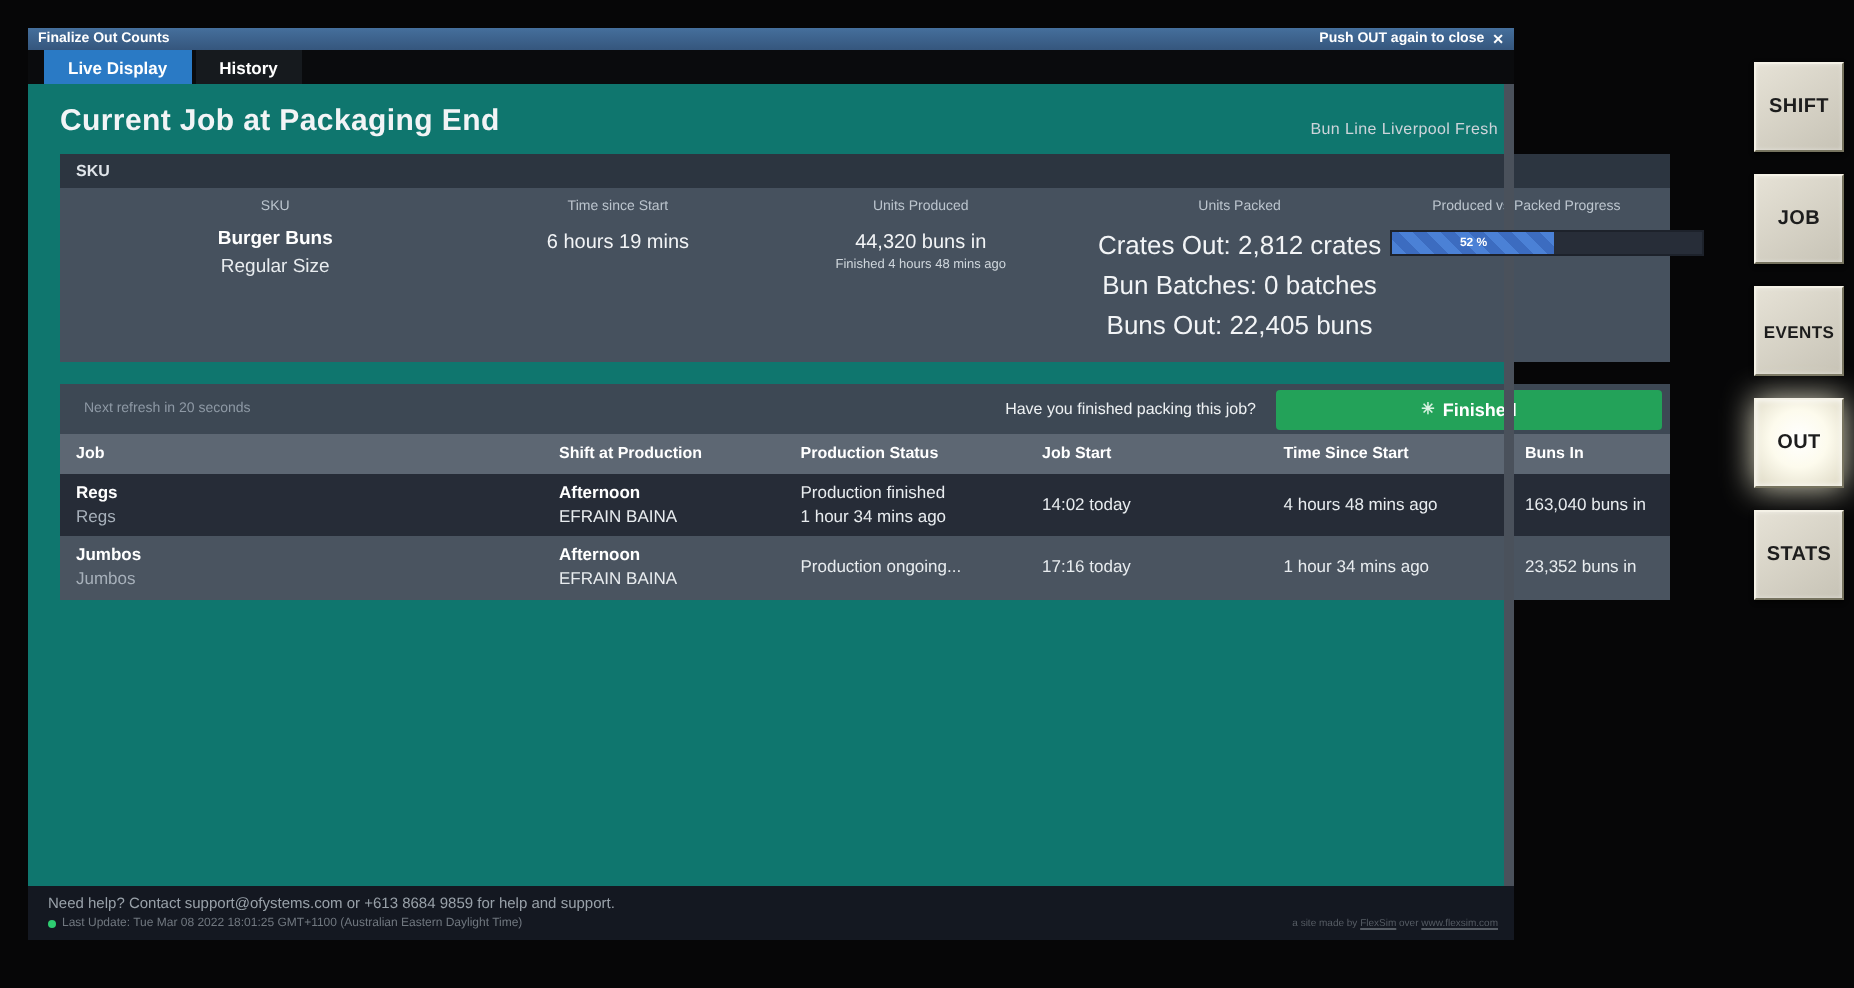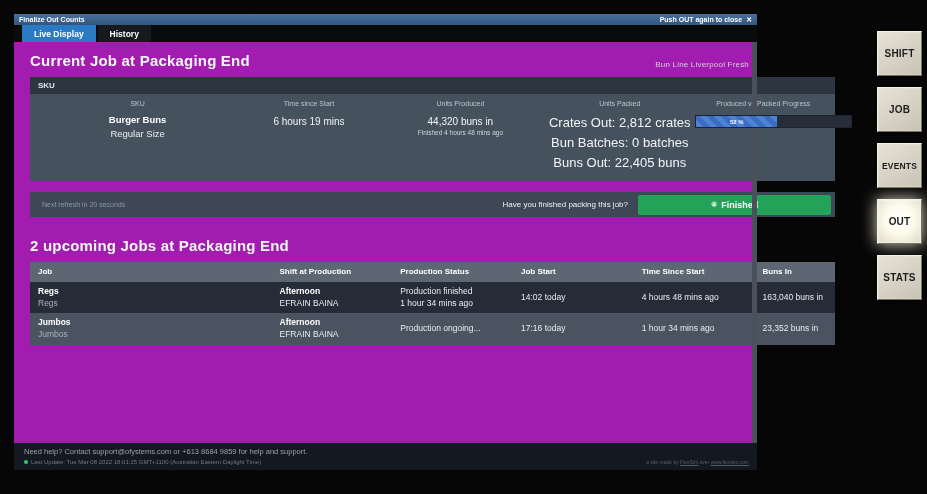--- a/index.html
+++ b/index.html
@@ -15,21 +15,21 @@
               padding:0 5px; }
   .titlebar .wtitle { font-size:7px; font-weight:bold; color:#fff; }
   .titlebar .wclose { font-size:7px; font-weight:bold; color:#fff; display:flex; gap:4px; align-items:center;}
   .titlebar .close-x { cursor:pointer; }
 
   .tabstrip { height:17px; background:#0a0b0d; display:flex; align-items:stretch; padding-left:8px; }
   .tab { display:flex; align-items:center; padding:0 12px; font-size:8.5px; font-weight:bold;
          color:#fff; background:#161a1e; margin-right:2px; cursor:pointer; }
   .tab.active { background:#2a7ac5; }
 
-  .content { position:relative; height:401px; background:#a21caf; padding:6px 8px 0 16px; }
+  .content { position:relative; height:401px; background:#0f766e; padding:6px 8px 0 16px; }
 
   .scrollbar { position:absolute; right:0; top:0; width:5px; height:401px; background:#4a515b; }
 
   h1 { font-size:15px; font-weight:600; color:#f2f4f6; letter-spacing:.2px;
        display:flex; justify-content:space-between; align-items:flex-end; margin:4px 0 8px 0;}
   h1 .rightnote { font-size:8px; font-weight:400; color:#cdd4da; }
 
   
   .card { width:805px; }
   .sku-bar { background:#2c3540; color:#dfe4e9; font-size:8px; font-weight:bold;
@@ -159,23 +159,20 @@
       <div class="card-foot">
         <span class="refresh">Next refresh in 20 seconds</span>
         <span class="question">Have you finished packing this job?</span>
         <button class="btn-finished">
           <span class="fin-ico">✳</span>
           <span>Finished</span>
         </button>
       </div>
     </div>
 
-    <h1 class="up-head">
-      <span>2 upcoming Jobs at Packaging End</span>
-    </h1>
 
     <div class="jobs-table">
       <div class="jrow jhead">
         <div>Job</div>
         <div>Shift at Production</div>
         <div>Production Status</div>
         <div>Job Start</div>
         <div>Time Since Start</div>
         <div>Buns In</div>
       </div>

